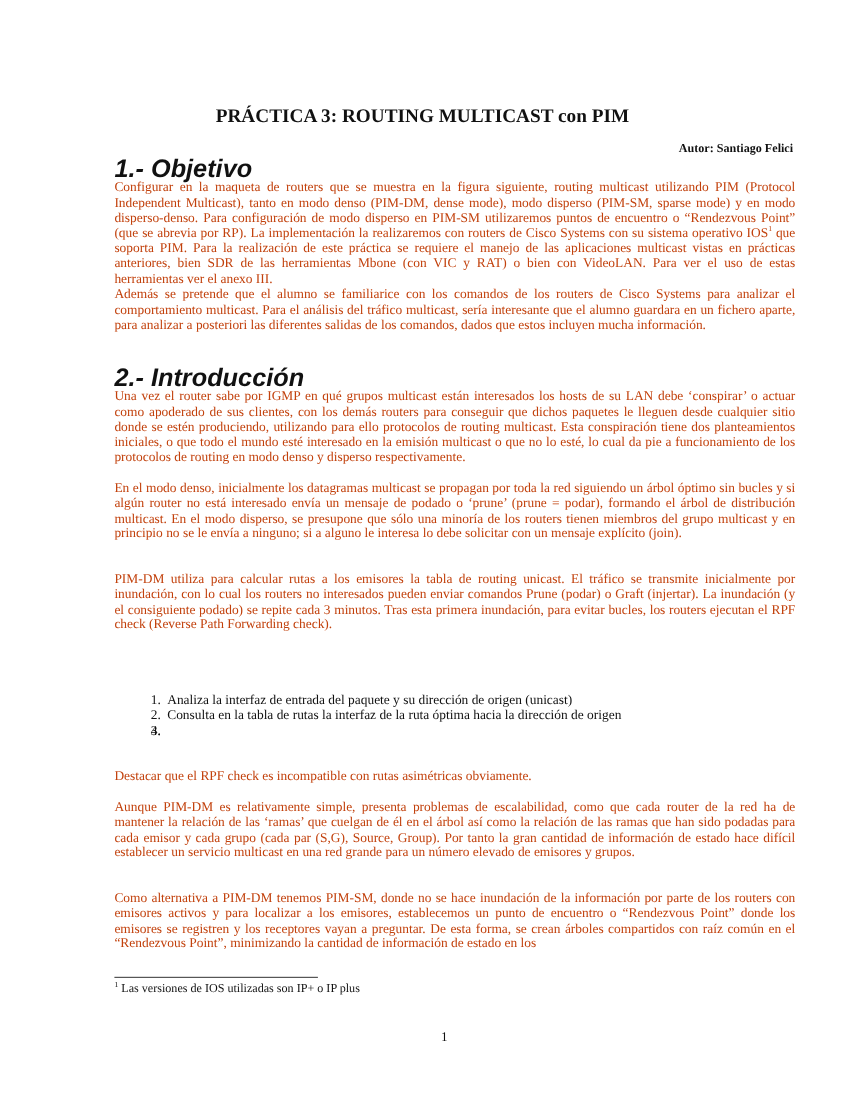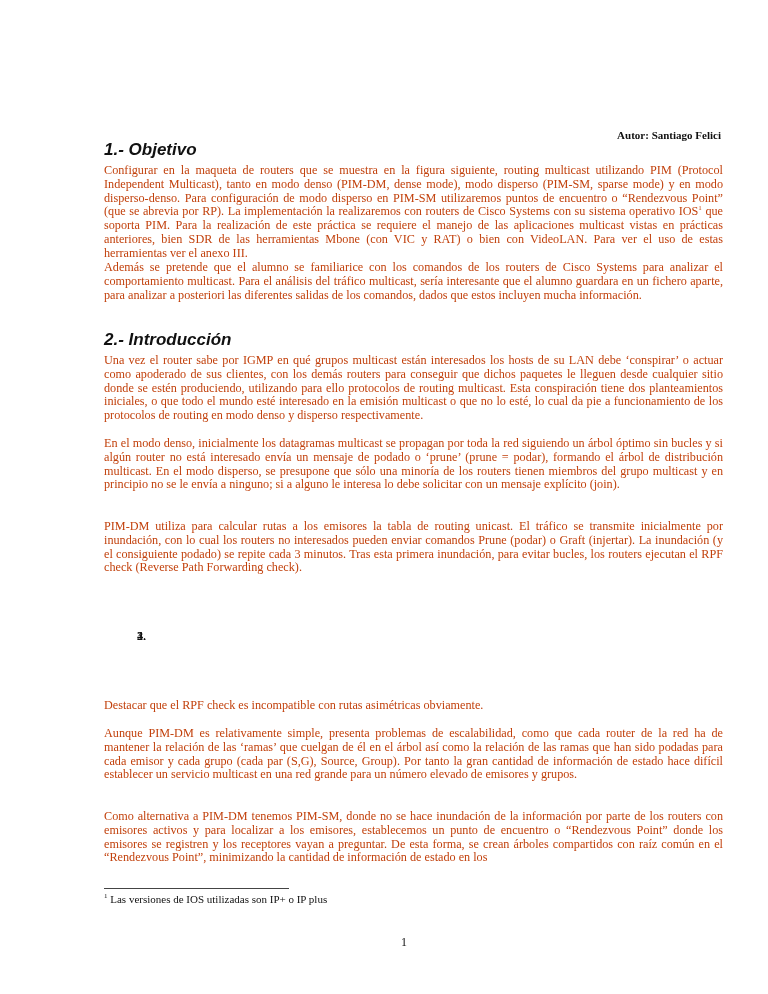--- a/index.html
+++ b/index.html
@@ -9,21 +9,21 @@
     position: absolute; left: 0; width: 768px; top: 95px; text-align: center;
     font-family: "Liberation Serif", serif; font-weight: bold; font-size: 17.5px; color: #111;
   }
   .author {
     position: absolute; right: 47px; top: 129px;
     font-family: "Liberation Serif", serif; font-weight: bold; font-size: 11px; color: #111;
   }
   .h1 {
     position: absolute; left: 104px;
     font-family: "Liberation Sans", sans-serif; font-weight: bold; font-style: italic;
-    font-size: 17px; color: #111; margin: 0;
+    font-size: 23px; color: #111; margin: 0;
   }
   .para {
     position: absolute; left: 104px; width: 619px;
     font-family: "Liberation Serif", serif; font-size: 12.2px; line-height: 13.8px;
     color: #c2410c; text-align: justify; margin: 0;
   }
   .list { position: absolute; left: 104px; width: 619px; margin: 0; padding: 0; list-style: none;
     font-family: "Liberation Serif", serif; font-size: 12.2px; line-height: 13.8px; color: #111; }
   .list li { position: relative; padding-left: 48px; text-align: justify; }
   .list li .num { position: absolute; left: 33px; top: 0; }
@@ -31,40 +31,41 @@
   .fn-rule { position: absolute; left: 104px; top: 888px; width: 185px; height: 0; border-top: 1px solid #444; }
   .footnote { position: absolute; left: 104px; top: 893px; font-family: "Liberation Serif", serif; font-size: 11px; color: #111; }
   .pagenum { position: absolute; left: 0; width: 768px; text-align: center; top: 935px;
     font-family: "Liberation Serif", serif; font-size: 12px; color: #111; padding-left: 40px; box-sizing: border-box; }
 </style>
 </head>
 <body>
 
 <div class="page">
 
+  <div class="title">PRÁCTICA 3: ROUTING MULTICAST con PIM</div>
   <div class="author">Autor: Santiago Felici</div>
 
   <h1 class="h1" style="top:140px;">1.- Objetivo</h1>
 
   <p class="para" style="top:164px;"><span>Configurar en la maqueta de routers que se muestra en la figura siguiente, routing multicast utilizando PIM (Protocol Independent Multicast), tanto en modo denso (PIM-DM, dense mode), modo disperso (PIM-SM, sparse mode) y en modo disperso-denso. Para configuración de modo disperso en PIM-SM utilizaremos puntos de encuentro o “Rendezvous Point” (que se abrevia por RP). La implementación la realizaremos con routers de Cisco Systems con su sistema operativo IOS</span><sup>1</sup><span> que soporta PIM. Para la realización de este práctica se requiere el manejo de las aplicaciones multicast vistas en prácticas anteriores, bien SDR de las herramientas Mbone (con VIC y RAT) o bien con VideoLAN. Para ver el uso de estas herramientas ver el anexo III.</span></p>
 
   <p class="para" style="top:261px;">Además se pretende que el alumno se familiarice con los comandos de los routers de Cisco Systems para analizar el comportamiento multicast. Para el análisis del tráfico multicast, sería interesante que el alumno guardara en un fichero aparte, para analizar a posteriori las diferentes salidas de los comandos, dados que estos  incluyen mucha información.</p>
 
   <h1 class="h1" style="top:330px;">2.- Introducción</h1>
 
   <p class="para" style="top:354px;">Una vez el router sabe por IGMP en qué grupos multicast están interesados los hosts de su LAN debe ‘conspirar’ o actuar como apoderado de sus clientes, con los demás routers para conseguir que dichos paquetes le lleguen desde cualquier sitio donde se estén produciendo, utilizando para ello protocolos de routing multicast. Esta conspiración tiene dos planteamientos iniciales, o que todo el mundo esté interesado en la emisión multicast o que no lo esté, lo cual da pie a funcionamiento de los protocolos de routing en modo denso y disperso respectivamente.</p>
 
   <p class="para" style="top:437px;">En el modo denso, inicialmente los datagramas multicast se propagan por toda la red siguiendo un árbol óptimo sin bucles y si algún router no está interesado envía un mensaje de podado o ‘prune’ (prune = podar), formando el árbol de distribución multicast. En el modo disperso, se presupone que sólo una minoría de los routers tienen miembros del grupo multicast y en principio no se le envía a ninguno; si a alguno le interesa lo debe solicitar con un mensaje explícito (join).</p>
 
   <p class="para" style="top:520px;">PIM-DM utiliza para calcular rutas a los emisores la tabla de routing unicast. El tráfico se transmite inicialmente por inundación, con lo cual los routers no interesados pueden enviar comandos Prune (podar) o Graft (injertar). La inundación (y el consiguiente podado) se repite cada 3 minutos. Tras esta primera inundación, para evitar bucles, los routers ejecutan el RPF check (Reverse Path Forwarding check).</p>
 
 
   <ol class="list" style="top:630px;">
-    <li><span class="num">1.</span></li>
-    <li><span class="num">2.</span></li>
+    <li><span class="num">1.</span><span>Analiza la interfaz de entrada del paquete y su dirección de origen (unicast)</span></li>
+    <li><span class="num">2.</span><span>Consulta en la tabla de rutas la interfaz de la ruta óptima hacia la dirección de origen</span></li>
     <li><span class="num">3.</span></li>
     <li><span class="num">4.</span></li>
   </ol>
 
   <p class="para" style="top:699px;">Destacar que el RPF check es incompatible con rutas asimétricas obviamente.</p>
 
   <p class="para" style="top:727px;">Aunque PIM-DM es relativamente simple, presenta problemas de escalabilidad, como que cada router de la red ha de mantener la relación de las ‘ramas’ que cuelgan de él en el árbol así como la relación de las ramas que han sido podadas para cada emisor y cada grupo (cada par (S,G), Source, Group). Por tanto la gran cantidad de información de estado hace difícil establecer un servicio multicast en una red grande para un número elevado de emisores y grupos.</p>
 
   <p class="para" style="top:810px;">Como alternativa a PIM-DM tenemos PIM-SM, donde no se hace inundación de la información por parte de los routers con emisores activos y para localizar a los emisores, establecemos un punto de encuentro o “Rendezvous Point” donde los emisores se registren y los receptores vayan a preguntar. De esta forma, se crean árboles compartidos con raíz común en el “Rendezvous Point”, minimizando la cantidad de información de estado en los</p>
 

